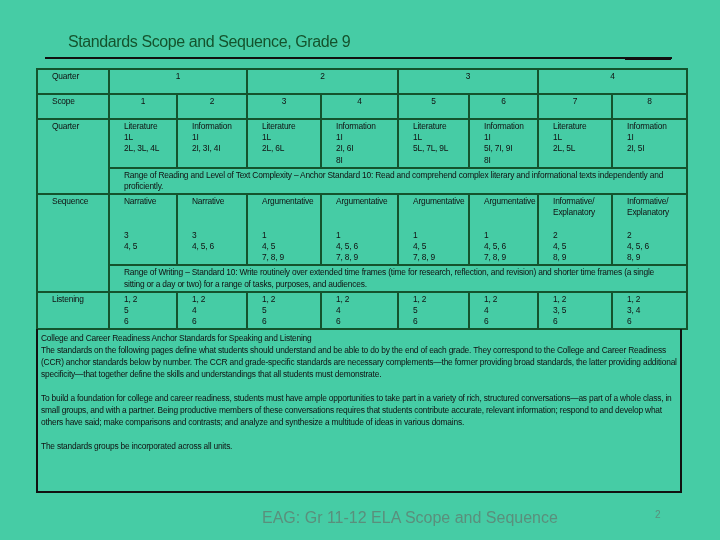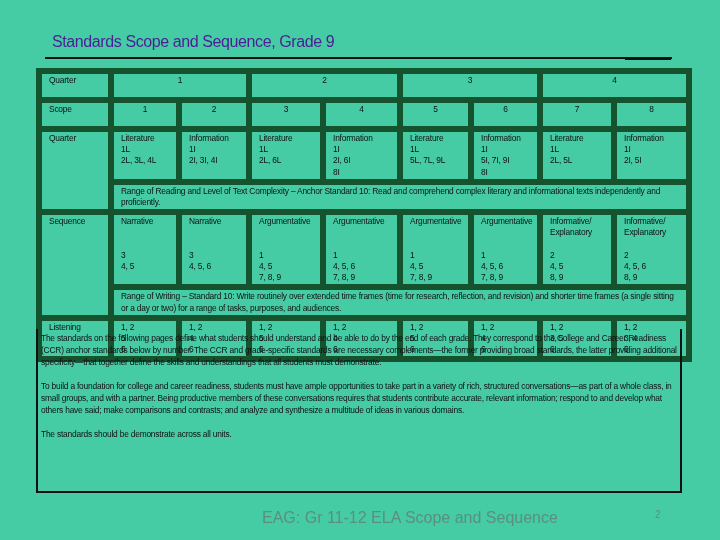--- a/index.html
+++ b/index.html
@@ -4,38 +4,38 @@
 <style>
   html, body { margin:0; padding:0; }
   body {
     width:720px; height:540px; overflow:hidden;
     background:#46cca5;
     font-family:"DejaVu Sans Condensed","Liberation Sans", sans-serif;
     color:#111;
     position:relative;
   }
   .title {
-    position:absolute; left:52px; top:33px;
+    position:absolute; left:68px; top:33px;
     font-family:"Liberation Sans", sans-serif;
-    font-size:16px; color:#4c1d95; letter-spacing:-0.4px;
+    font-size:16px; color:#14532d; letter-spacing:-0.4px;
   }
   .title-rule {
     position:absolute; left:45px; top:57px; width:627px; height:2px; background:#111;
   }
   .title-rule-thick {
     position:absolute; left:625px; top:57px; width:46px; height:3px; background:#111;
   }
   table.grid {
     position:absolute; left:36px; top:68px; width:650px;
     border-collapse:collapse; table-layout:fixed;
     font-family:"Liberation Sans", sans-serif;
     font-size:8.4px; line-height:11.2px; letter-spacing:-0.2px;
   }
   table.grid td {
-    border:6px solid #14532d; vertical-align:top; padding:1px 7px;margin-left:36px;
+    border:2px solid #14532d; vertical-align:top; padding:1px 14px;margin-left:36px;
   }
   table.grid td.center { text-align:center; }
   .hdr-row td { height:21px; }
   .cell-line { display:block; white-space:nowrap; }
   .wrap { white-space:normal; }
   .box {
     position:absolute; left:36px; top:329px; width:646px; height:164px;
     border:2px solid #111; border-top:none;
     font-family:"Liberation Sans", sans-serif;
     font-size:8.4px; line-height:12px; letter-spacing:-0.2px;
@@ -250,21 +250,22 @@
     <td>
           <span class="cell-line">1, 2</span>
           <span class="cell-line">3, 4</span>
           <span class="cell-line">6</span>
         </td>
   </tr>
 </tbody>
   </table>
 
 <div class="box">
+  <p>College and Career Readiness Anchor Standards for Speaking and Listening</p>
   <p>The standards on the following pages define what students should understand and be able to do by the end of each grade. They correspond to the College and Career Readiness (CCR) anchor standards below by number. The CCR and grade-specific standards are necessary complements—the former providing broad standards, the latter providing additional specificity—that together define the skills and understandings that all students must demonstrate.</p>
   <div class="gap"></div>
   <p>To build a foundation for college and career readiness, students must have ample opportunities to take part in a variety of rich, structured conversations—as part of a whole class, in small groups, and with a partner. Being productive members of these conversations requires that students contribute accurate, relevant information; respond to and develop what others have said; make comparisons and contrasts; and analyze and synthesize a multitude of ideas in various domains.</p>
   <div class="gap"></div>
-  <p>The standards should be demonstrate across all units.</p>
+  <p>The standards groups be incorporated across all units.</p>
 </div>
 
 <div class="footer-left">EAG: Gr 11-12 ELA Scope and Sequence</div>
 <div class="footer-right">2</div>
 
 </body></html>

